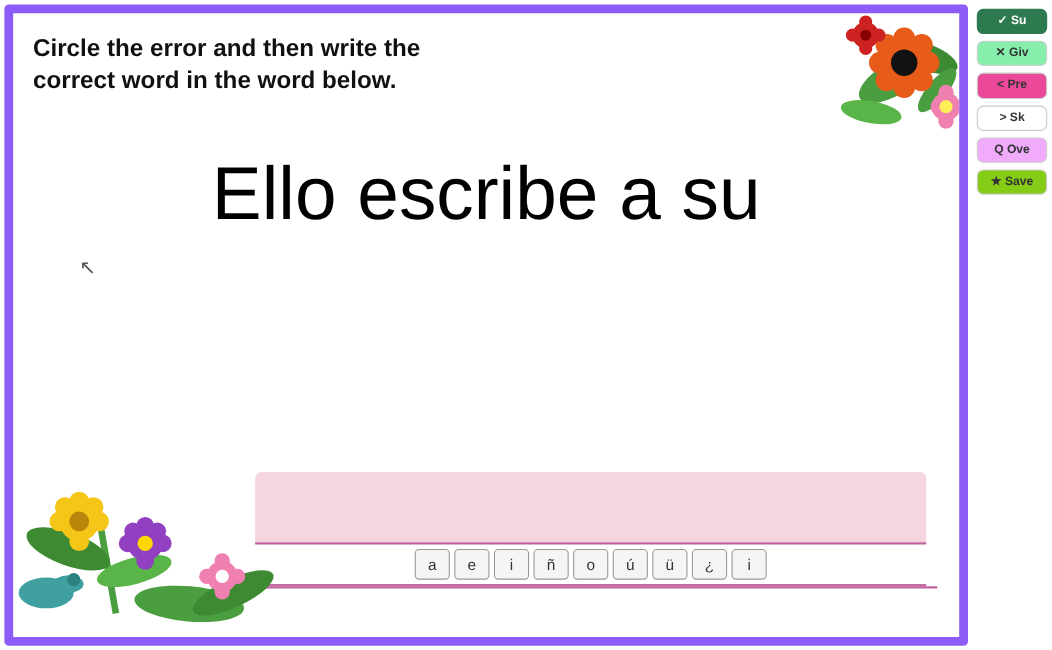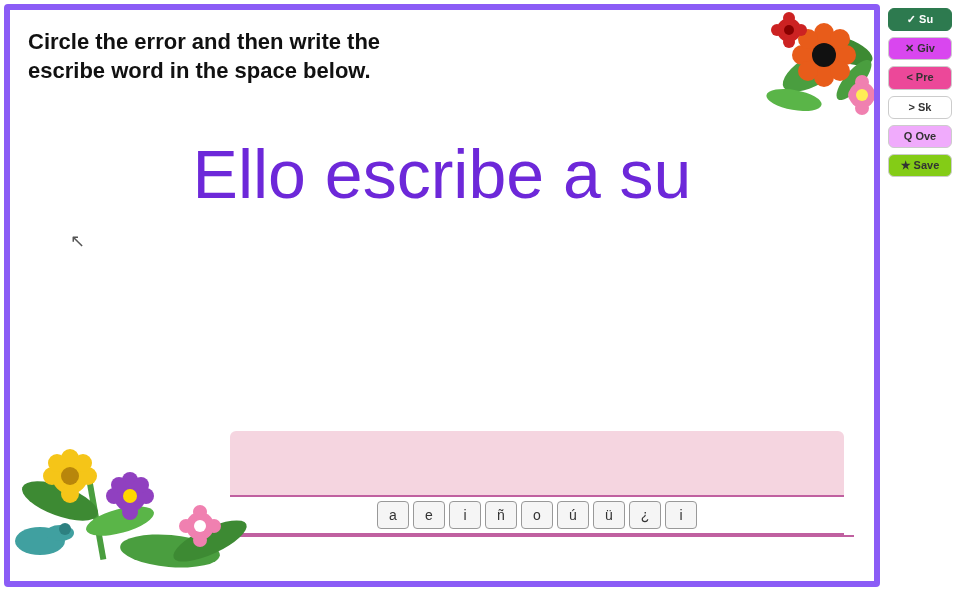--- a/index.html
+++ b/index.html
@@ -10,21 +10,21 @@
       font-family: Arial, sans-serif;
       display: flex;
       background: #fff;
     }
 
     
     .main-content {
       flex: 1;
       position: relative;
       background: #fff;
-      border: 6px solid #8b5cf6;
+      border: 8px solid #8b5cf6;
       margin: 4px;
       border-radius: 4px;
       overflow: hidden;
       padding-left: 44px;
     }
 
     
     .floral-top-right {
       position: absolute;
       top: 0;
@@ -58,21 +58,21 @@
 
     
     .sentence-area {
       position: absolute;
       top: 120px;
       left: 0;
       right: 0;
       text-align: center;
       font-size: 68px;
       font-weight: 400;
-      color: #6d28d9;
+      color: #000000;
       line-height: 1.3;
     }
 
     
     .answer-area {
       position: absolute;
       bottom: 80px;
       left: 220px;
       right: 30px;
       height: 70px;
@@ -144,21 +144,21 @@
       line-height: 1.2;
     }
 
     .btn-submit {
       background: #2d7a4f;
       color: #fff;
       border-color: #2d7a4f;
     }
 
     .btn-give-up {
-      background: #d946ef;
+      background: #86efac;
       color: #333;
       border-color: #ccc;
     }
 
     .btn-prev {
       background: #ec4899;
       color: #333;
       border-color: #ccc;
     }
 
@@ -272,21 +272,21 @@
       <circle cx="190" cy="91" r="7" fill="#f080b0"></circle>
       <circle cx="190" cy="119" r="7" fill="#f080b0"></circle>
       <circle cx="176" cy="105" r="7" fill="#f080b0"></circle>
       <circle cx="204" cy="105" r="7" fill="#f080b0"></circle>
       <circle cx="190" cy="105" r="6" fill="#fff"></circle>
     </svg>
   </div>
 
   <div class="instruction">
     <div>Circle the error and then write the</div>
-    <div>escribe word in the space below.</div>
+    <div>correct word in the word below.</div>
   </div>
 
   <div class="cursor-indicator">↖</div>
 
   <div class="sentence-area">
     <div>Ello escribe a su</div>
   </div>
 
   <div class="answer-area"></div>
 

